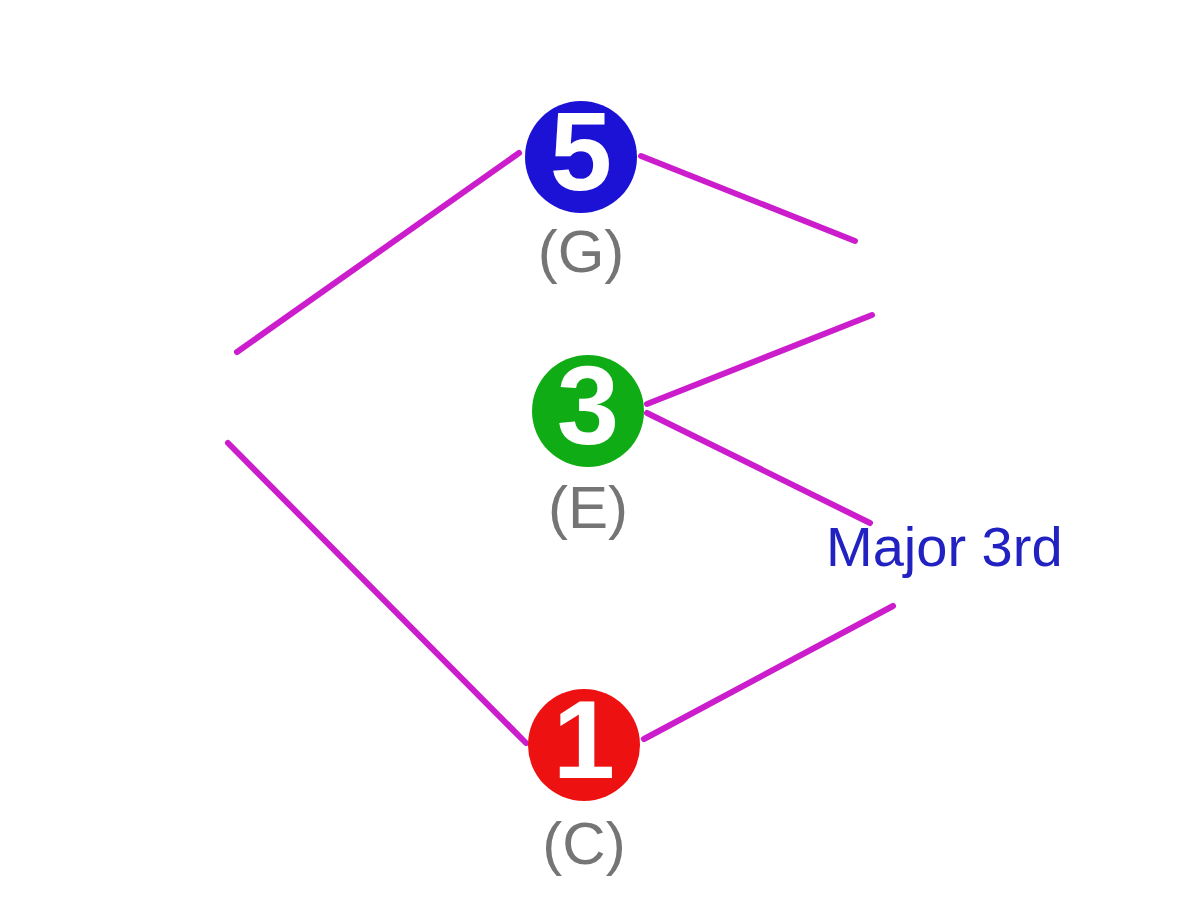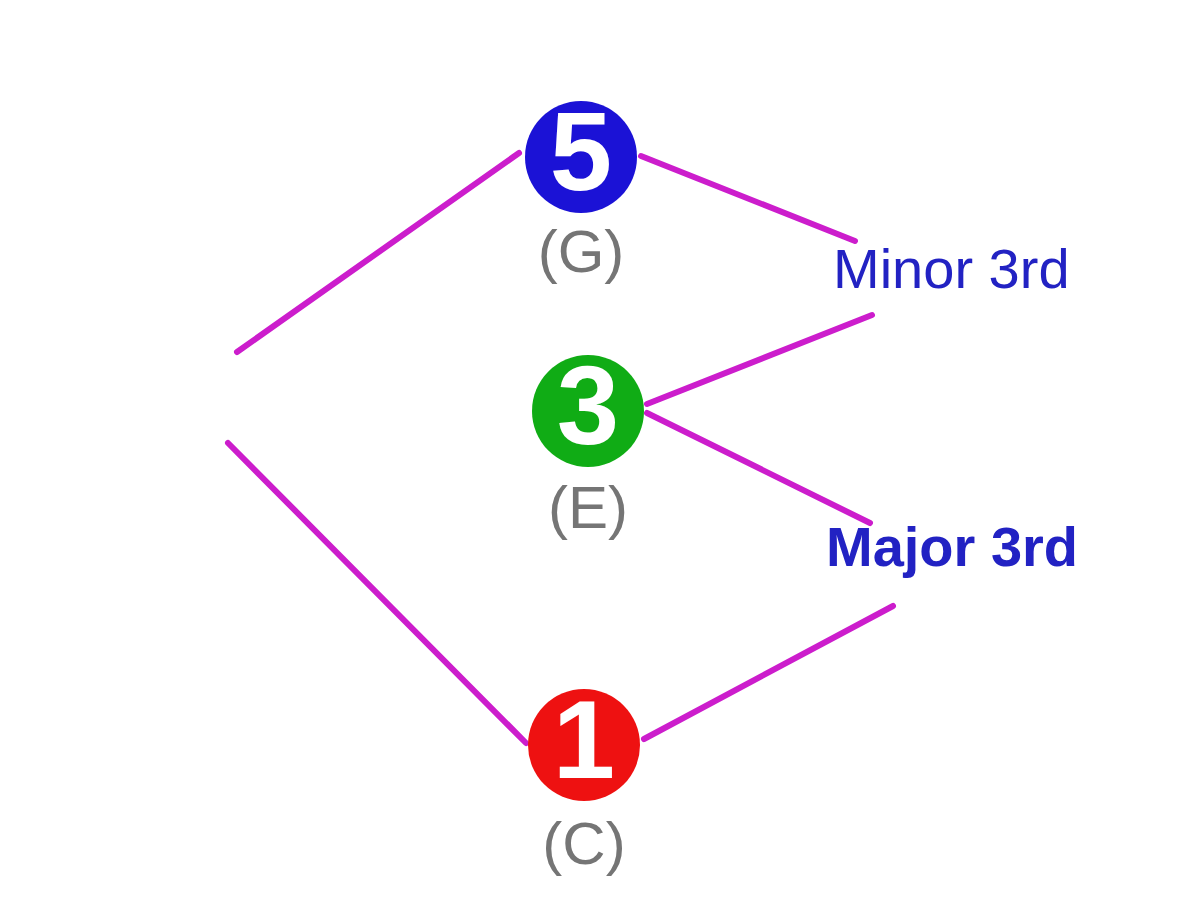--- a/index.html
+++ b/index.html
@@ -53,21 +53,21 @@
   }
   .interval-label {
     position: absolute;
     color: #2222c3;
     font-size: 56px;
     line-height: 1;
     white-space: nowrap;
   }
   #label-perfect-5th { left: 62px;  top: 368px; }
   #label-minor-3rd   { left: 833px; top: 241px; }
-  #label-major-3rd   { left: 826px; top: 519px; font-weight: bold; }
+  #label-major-3rd   { left: 826px; top: 519px; }
   #node-5 { left: 525px; top: 101px; }
   #node-3 { left: 532px; top: 355px; }
   #node-1 { left: 528px; top: 689px; }
   #note-g { left: 461px; top: 222px; }
   #note-e { left: 468px; top: 478px; }
   #note-c { left: 464px; top: 814px; }
 </style>
 </head>
 <body>
 
@@ -90,16 +90,15 @@
   <div id="node-3" class="node" style="background: rgb(16, 172, 21);">
     <span class="degree">3</span>
   </div>
   <div id="note-e" class="note-label">(E)</div>
 
   <div id="node-1" class="node" style="background: rgb(238, 17, 17);">
     <span class="degree">1</span>
   </div>
   <div id="note-c" class="note-label">(C)</div>
 
-  <div id="label-minor-3rd" class="interval-label">Minor 3rd</div>
   <div id="label-major-3rd" class="interval-label">Major 3rd</div>
 
 </div>
 
 </body></html>

